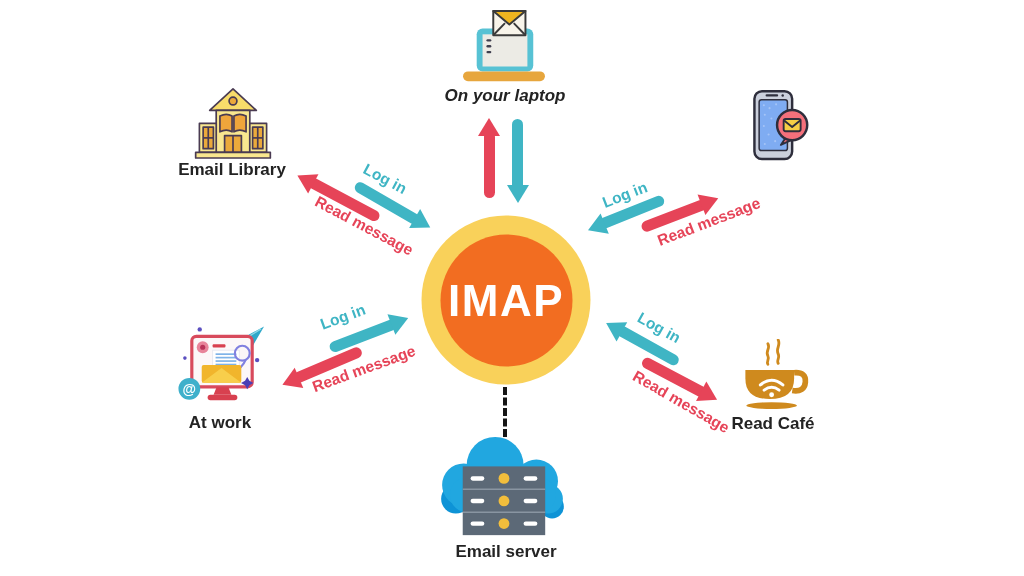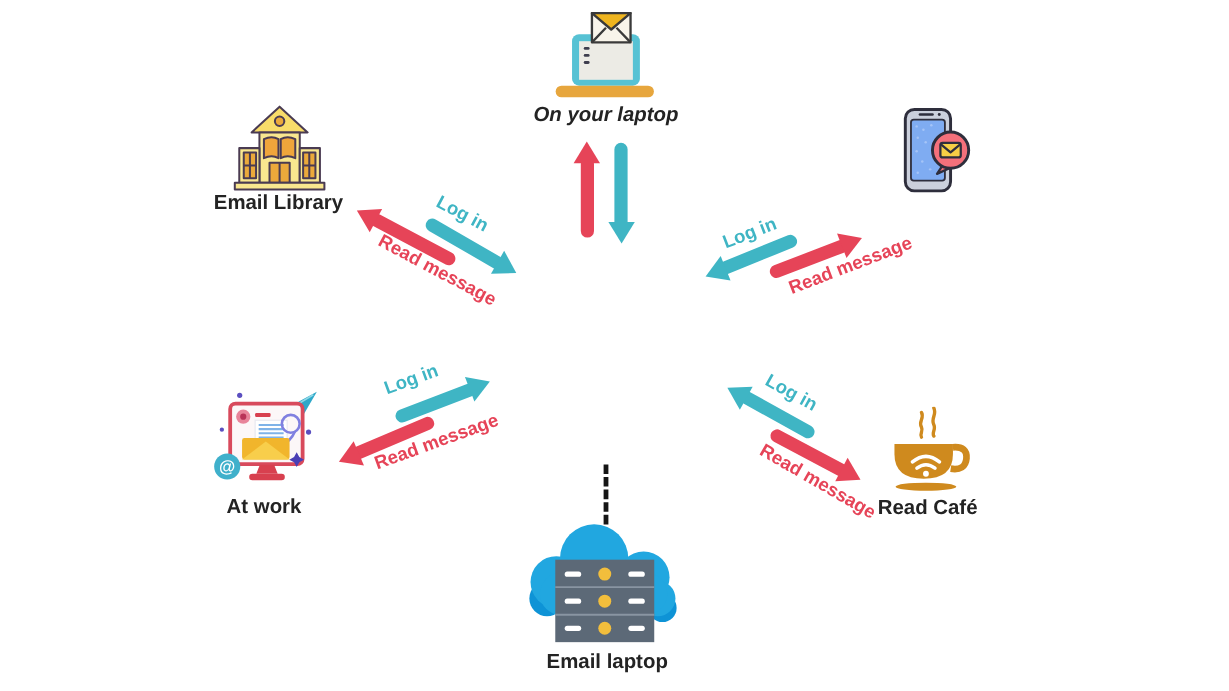--- a/index.html
+++ b/index.html
@@ -41,20 +41,25 @@
   .server-link{
     position:absolute;left:503px;top:387px;height:50px;width:0;
     border-left:4px dashed var(--link-dash);
   }
 </style>
 </head>
 <body>
 
 <div id="canvas">
 
+  <div class="imap-outer">
+    <div class="imap-inner">
+      <span class="imap-text">IMAP</span>
+    </div>
+  </div>
 
   <div class="server-link"></div>
 
   <div class="icon" style="left:455px;top:8px;width:98px;height:78px;">
     <svg viewBox="0 0 100 80">
       <rect x="22" y="21" width="58" height="44" rx="6" fill="#57C2D4"></rect>
       <rect x="28" y="27" width="46" height="33" fill="#ECEBE5"></rect>
       <g fill="#3E3E4E">
         <rect x="32" y="32" width="5" height="2.4" rx="1.2"></rect>
         <rect x="32" y="38" width="5" height="2.4" rx="1.2"></rect>
@@ -246,15 +251,15 @@
         <rect x="33" y="89" width="14" height="4.5" rx="2.2"></rect>
         <rect x="87" y="89" width="14" height="4.5" rx="2.2"></rect>
       </g>
       <g fill="#F2BE3C">
         <circle cx="67" cy="45.2" r="5.5"></circle>
         <circle cx="67" cy="68.2" r="5.5"></circle>
         <circle cx="67" cy="91.2" r="5.5"></circle>
       </g>
     </svg>
   </div>
-  <div class="node-label" style="left:506px;top:551px;">Email laptop</div>
+  <div class="node-label" style="left:506px;top:551px;">Email server</div>
 
 </div>
 
 </body></html>

